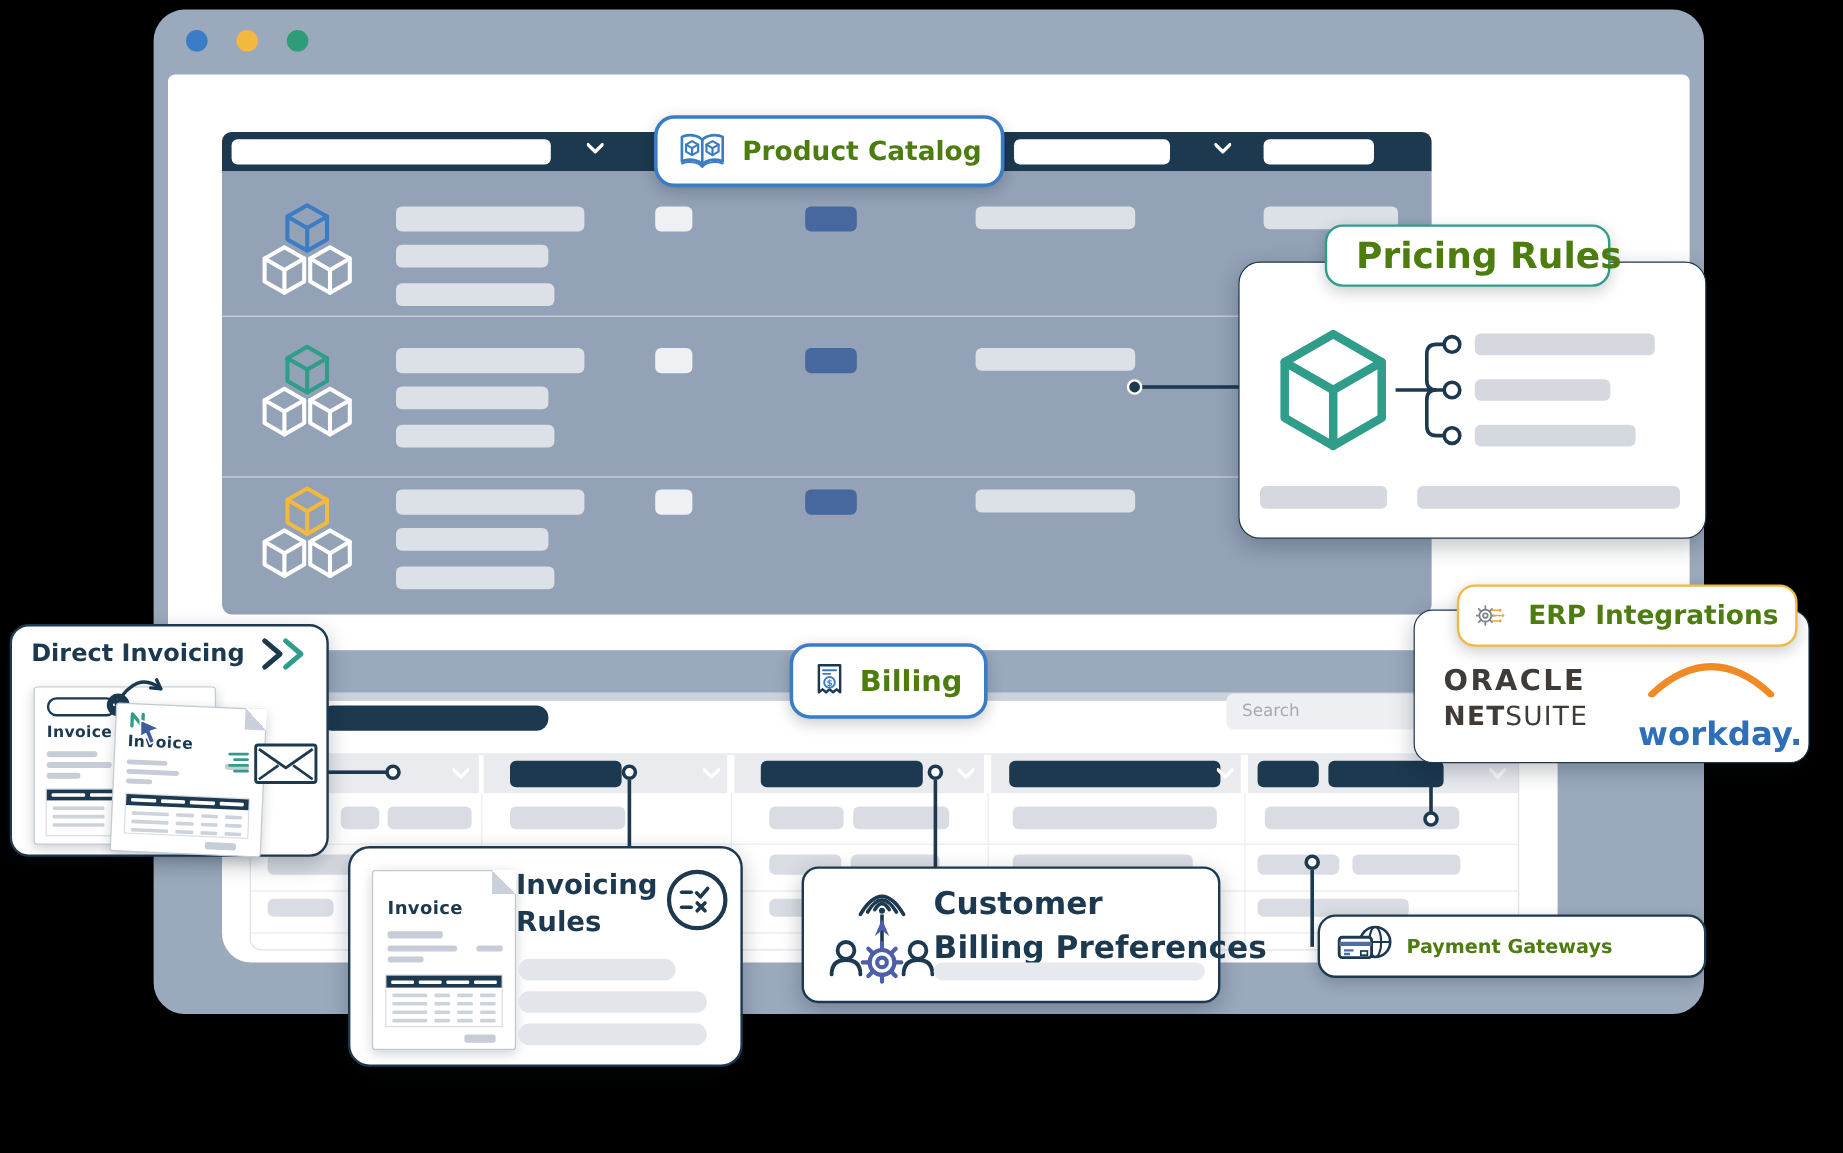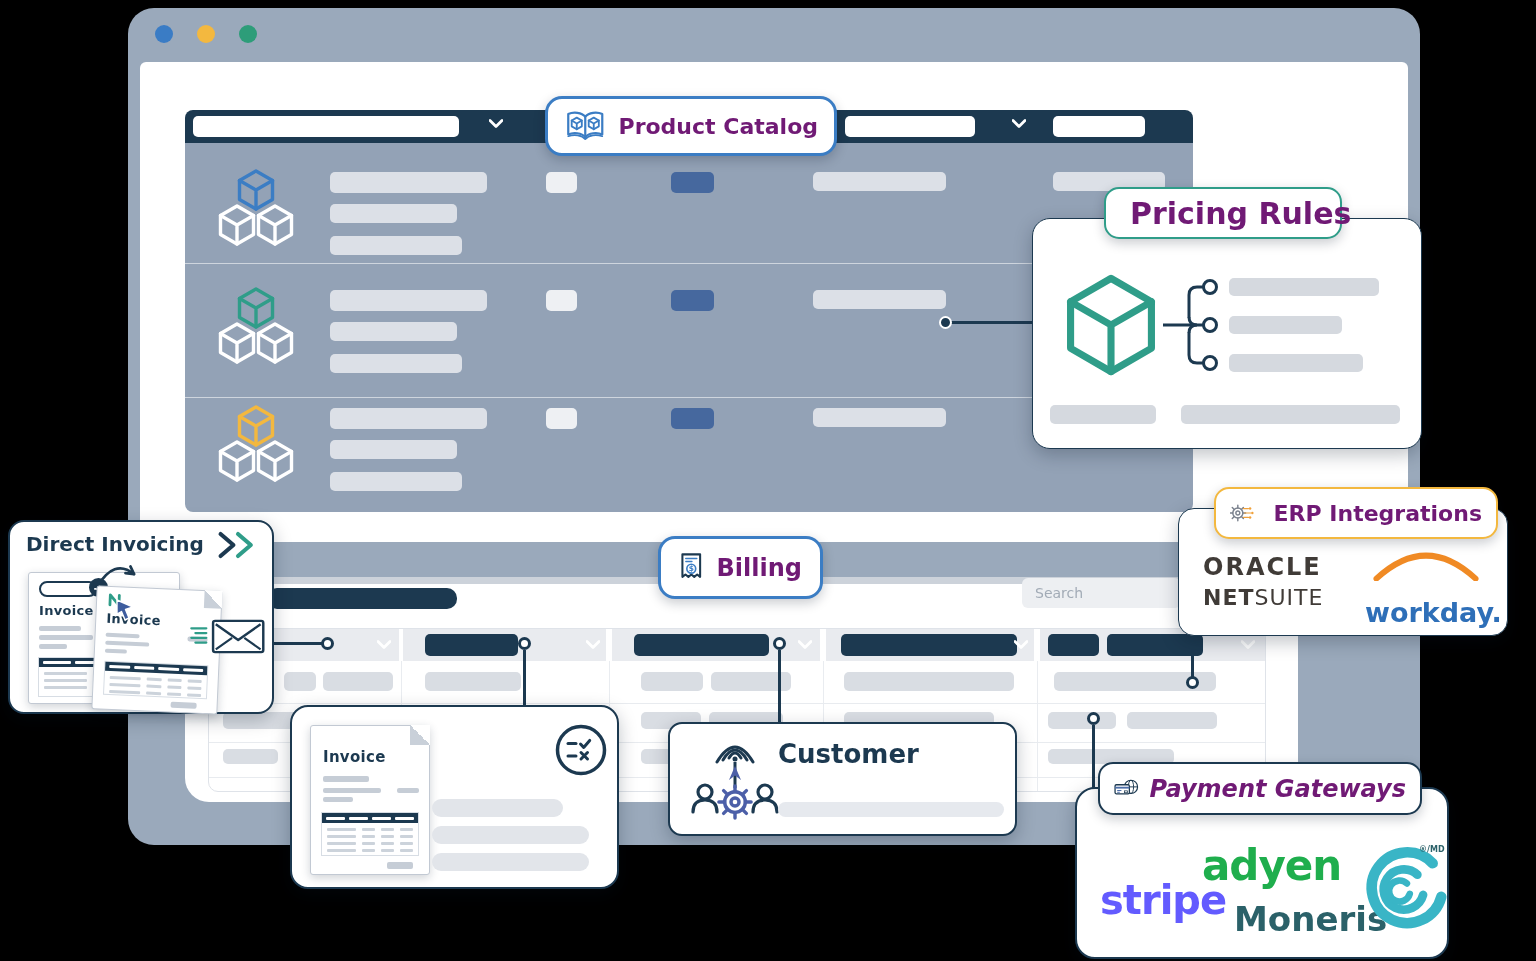--- a/index.html
+++ b/index.html
@@ -5,21 +5,21 @@
   html,body{margin:0;padding:0;background:#000;}
   #stage{position:relative;width:1536px;height:961px;background:#000;overflow:hidden;
          font-family:"DejaVu Sans","Liberation Sans",sans-serif;color:#1c3950;}
   .abs{position:absolute;}
   .bar{position:absolute;background:#dce0e7;border-radius:5px;}
   .navy{background:#1c3950;}
   .card{position:absolute;background:#fff;border:2px solid #1c3950;border-radius:18px;
         box-shadow:0 6px 18px rgba(8,20,35,.25);}
   .badge{position:absolute;background:#fff;border-radius:15px;display:flex;align-items:center;
          box-shadow:0 4px 12px rgba(8,20,35,.22);font-weight:800;}
-  .badge .lbl{white-space:nowrap;color:#701a75;}
+  .badge .lbl{white-space:nowrap;color:#4d7c0f;}
   .dot{position:absolute;border-radius:50%;}
   .conn{position:absolute;background:#1c3950;}
   .ring{position:absolute;width:13px;height:13px;border-radius:50%;background:#fff;border:3px solid #1c3950;box-sizing:border-box;}
   .doc{position:absolute;background:#fff;border:1.5px solid #c2c9d3;border-radius:3px;
        box-shadow:0 3px 10px rgba(20,35,55,.20);}
   .fold{position:absolute;top:-1px;right:-1px;background:linear-gradient(to bottom left,#fff 0 50%,#c9d0d9 50% 100%);}
   .dline{position:absolute;background:#c6cdd6;border-radius:2px;}
   .tbl{position:absolute;border:1px solid #d7dde4;background:#fff;box-sizing:border-box;}
   .tblhead{position:absolute;left:0;top:0;right:0;background:#1c3950;display:flex;gap:4px;align-items:center;padding:0 4px;box-sizing:border-box;}
   .tblhead span{display:block;height:3px;flex:1;background:#fff;border-radius:1px;}
@@ -404,20 +404,24 @@
           </div>
         <div class="tblrow" style="top:36px;">
             <span></span>
             <span></span>
             <span></span>
             <span></span>
           </div>
       </div>
       <div class="dline" style="left:76px;top:136px;width:26px;height:7px;"></div>
     </div>
+    <div class="abs" style="left:138px;top:16px;font-size:23px;font-weight:800;line-height:1.35;">
+      <div>Invoicing</div>
+      <div>Rules</div>
+    </div>
     <svg class="abs" style="left:262px;top:16px;" width="54" height="54" viewBox="0 0 54 54">
       <circle cx="27" cy="27" r="23.5" fill="#fff" stroke="#1c3950" stroke-width="3.5"></circle>
       <path d="M14,20.5 H22" stroke="#1c3950" stroke-width="3" stroke-linecap="round"></path>
       <path d="M26.5,21 l3.2,3.4 l6,-7" fill="none" stroke="#1c3950" stroke-width="3" stroke-linecap="round" stroke-linejoin="round"></path>
       <path d="M14,33 H22" stroke="#1c3950" stroke-width="3" stroke-linecap="round"></path>
       <path d="M27,29.5 l6.5,6.5 M33.5,29.5 l-6.5,6.5" stroke="#1c3950" stroke-width="3" stroke-linecap="round"></path>
     </svg>
     <div class="bar" style="left:140px;top:92px;width:131px;height:18px;background:#e2e5ea;border-radius:9px;"></div>
     <div class="bar" style="left:140px;top:119px;width:157px;height:18px;background:#e2e5ea;border-radius:9px;"></div>
     <div class="bar" style="left:140px;top:146px;width:157px;height:18px;background:#e2e5ea;border-radius:9px;"></div>
@@ -432,41 +436,31 @@
       <path d="M51,30 V56" stroke="#1c3950" stroke-width="3"></path>
       <path d="M51,34 L45,48 L51,43.5 L57,48 Z" fill="#4c5fa8"></path>
       <circle cx="21" cy="60" r="7" fill="none" stroke="#1c3950" stroke-width="3.2"></circle>
       <path d="M9,80 Q9,68 21,68 Q33,68 33,80" fill="none" stroke="#1c3950" stroke-width="3.2" stroke-linecap="round"></path>
       <circle cx="81" cy="60" r="7" fill="none" stroke="#1c3950" stroke-width="3.2"></circle>
       <path d="M69,80 Q69,68 81,68 Q93,68 93,80" fill="none" stroke="#1c3950" stroke-width="3.2" stroke-linecap="round"></path>
       <use href="#gear-glyph" transform="translate(51,70) scale(1.15)" stroke="#4c5fa8" stroke-width="3"></use>
     </svg>
     <div class="abs" style="left:108px;top:12px;font-size:26px;font-weight:800;line-height:1.4;white-space:nowrap;">
       <div>Customer</div>
+      <div>Billing Preferences</div>
     </div>
     <div class="bar" style="left:108px;top:78px;width:226px;height:15px;background:#e6e9ee;border-radius:8px;"></div>
   </div>
 
-  <div class="card" style="left:1075px;top:787px;width:370px;height:168px;border-radius:20px;">
-    <div class="logo" style="left:125px;top:52px;font-size:42px;color:#1fae4d;letter-spacing:-1px;">adyen</div>
-    <div class="logo" style="left:23px;top:88px;font-size:40px;color:#635bff;letter-spacing:-1px;">stripe</div>
-    <div class="logo" style="left:157px;top:110px;font-size:34px;color:#2b6169;">Moneris</div>
-    <svg class="abs" style="left:283px;top:52px;" width="88" height="102" viewBox="0 0 92 100">
-      <path d="M76,20 A37,37 0 1 0 85,55" fill="none" stroke="#39b5c6" stroke-width="11" stroke-linecap="round"></path>
-      <path d="M60,32 A21,21 0 1 0 66,53" fill="none" stroke="#39b5c6" stroke-width="9" stroke-linecap="round"></path>
-      <path d="M49,41 A11,11 0 1 0 52,52" fill="none" stroke="#39b5c6" stroke-width="7" stroke-linecap="round"></path>
-    </svg>
-    <div class="abs" style="left:342px;top:56px;font-size:8px;font-weight:700;color:#2b6169;">®/MD</div>
-  </div>
   <div class="badge" style="left:1098px;top:762px;width:324px;height:53px;border:2.5px solid #1c3950;padding:0 14px;gap:10px;box-sizing:border-box;">
     <svg width="48" height="38" viewBox="0 0 48 38">
       <circle cx="32" cy="15" r="12.5" fill="#fff" stroke="#1c3950" stroke-width="2.2"></circle>
       <ellipse cx="32" cy="15" rx="5" ry="12.5" fill="none" stroke="#1c3950" stroke-width="1.8"></ellipse>
       <path d="M20,15 H44" stroke="#1c3950" stroke-width="1.8"></path>
       <rect x="2" y="11" width="27" height="17" rx="2.5" fill="#fff" stroke="#1c3950" stroke-width="2.4"></rect>
       <path d="M2,16.5 H29" stroke="#4c6ea8" stroke-width="3.5"></path>
       <path d="M6,22 H14 M6,25 H11" stroke="#4c6ea8" stroke-width="2"></path>
       <rect x="20" y="22.5" width="5.5" height="3.5" fill="#fff" stroke="#1c3950" stroke-width="1.4"></rect>
     </svg>
-    <span class="lbl" style="font-size:24px;font-style:italic;">Payment Gateways</span>
+    <span class="lbl" style="font-size:16px;">Payment Gateways</span>
   </div>
 
 </div>
 
 </body></html>

